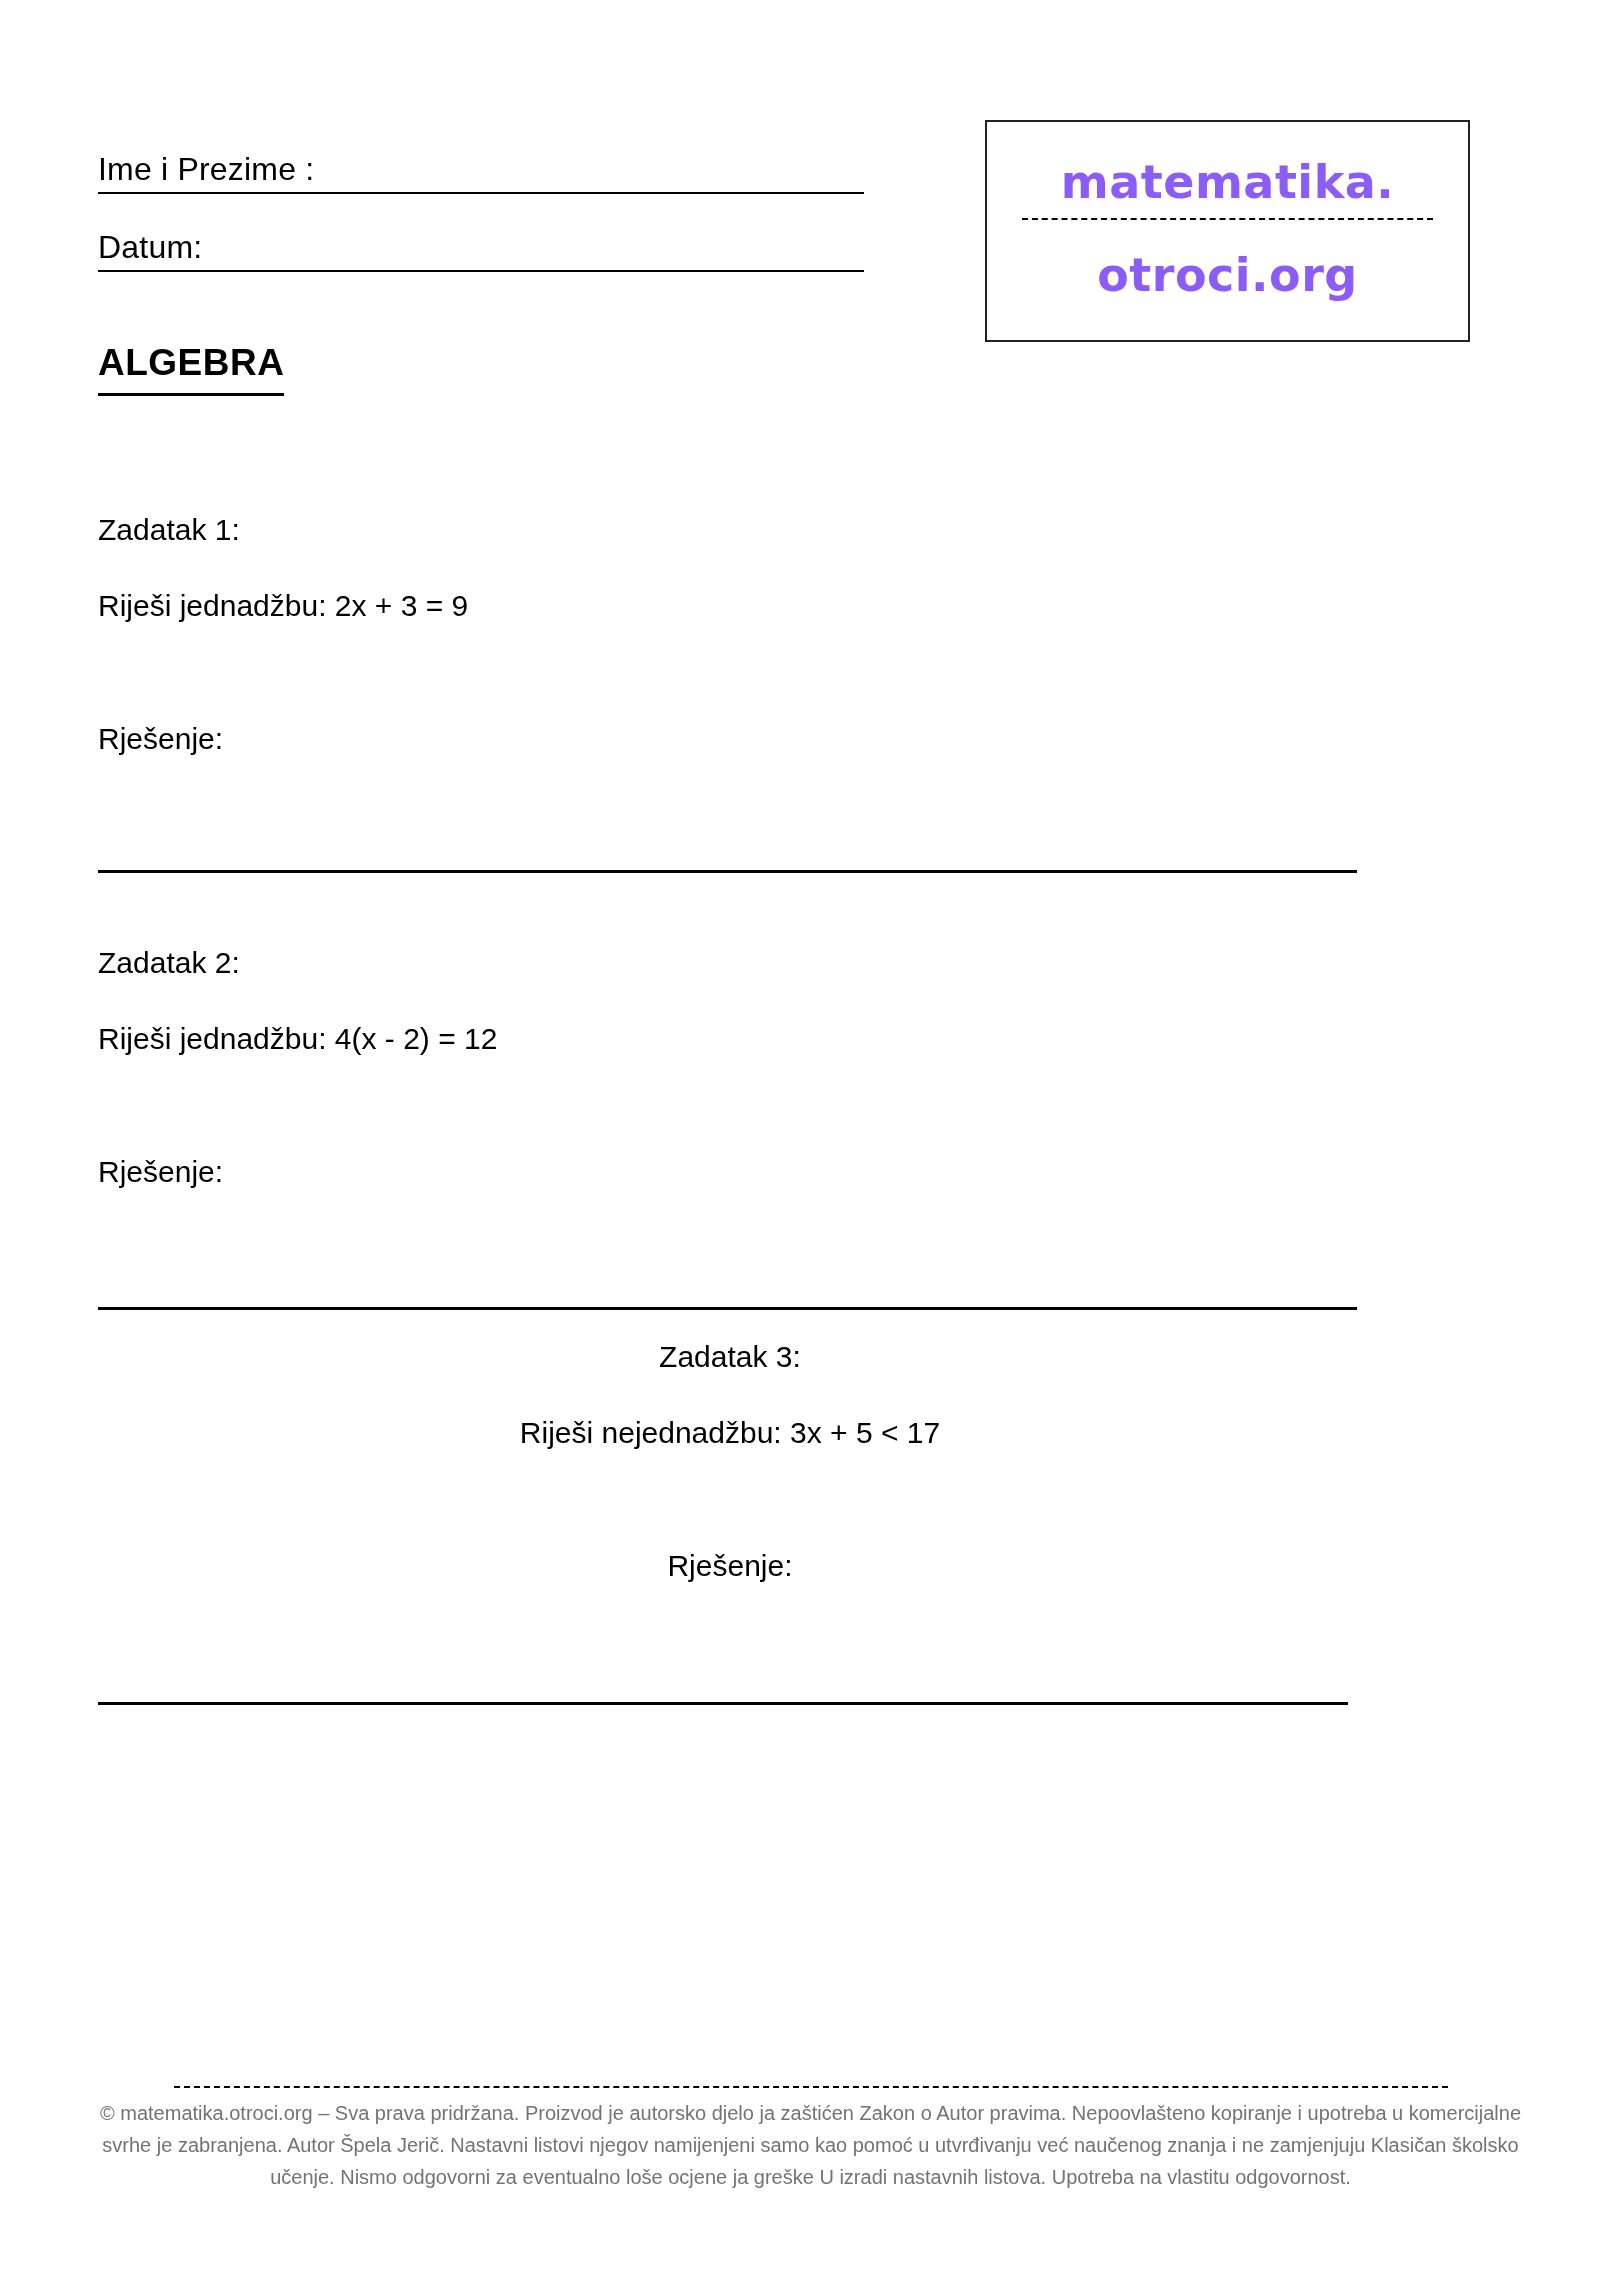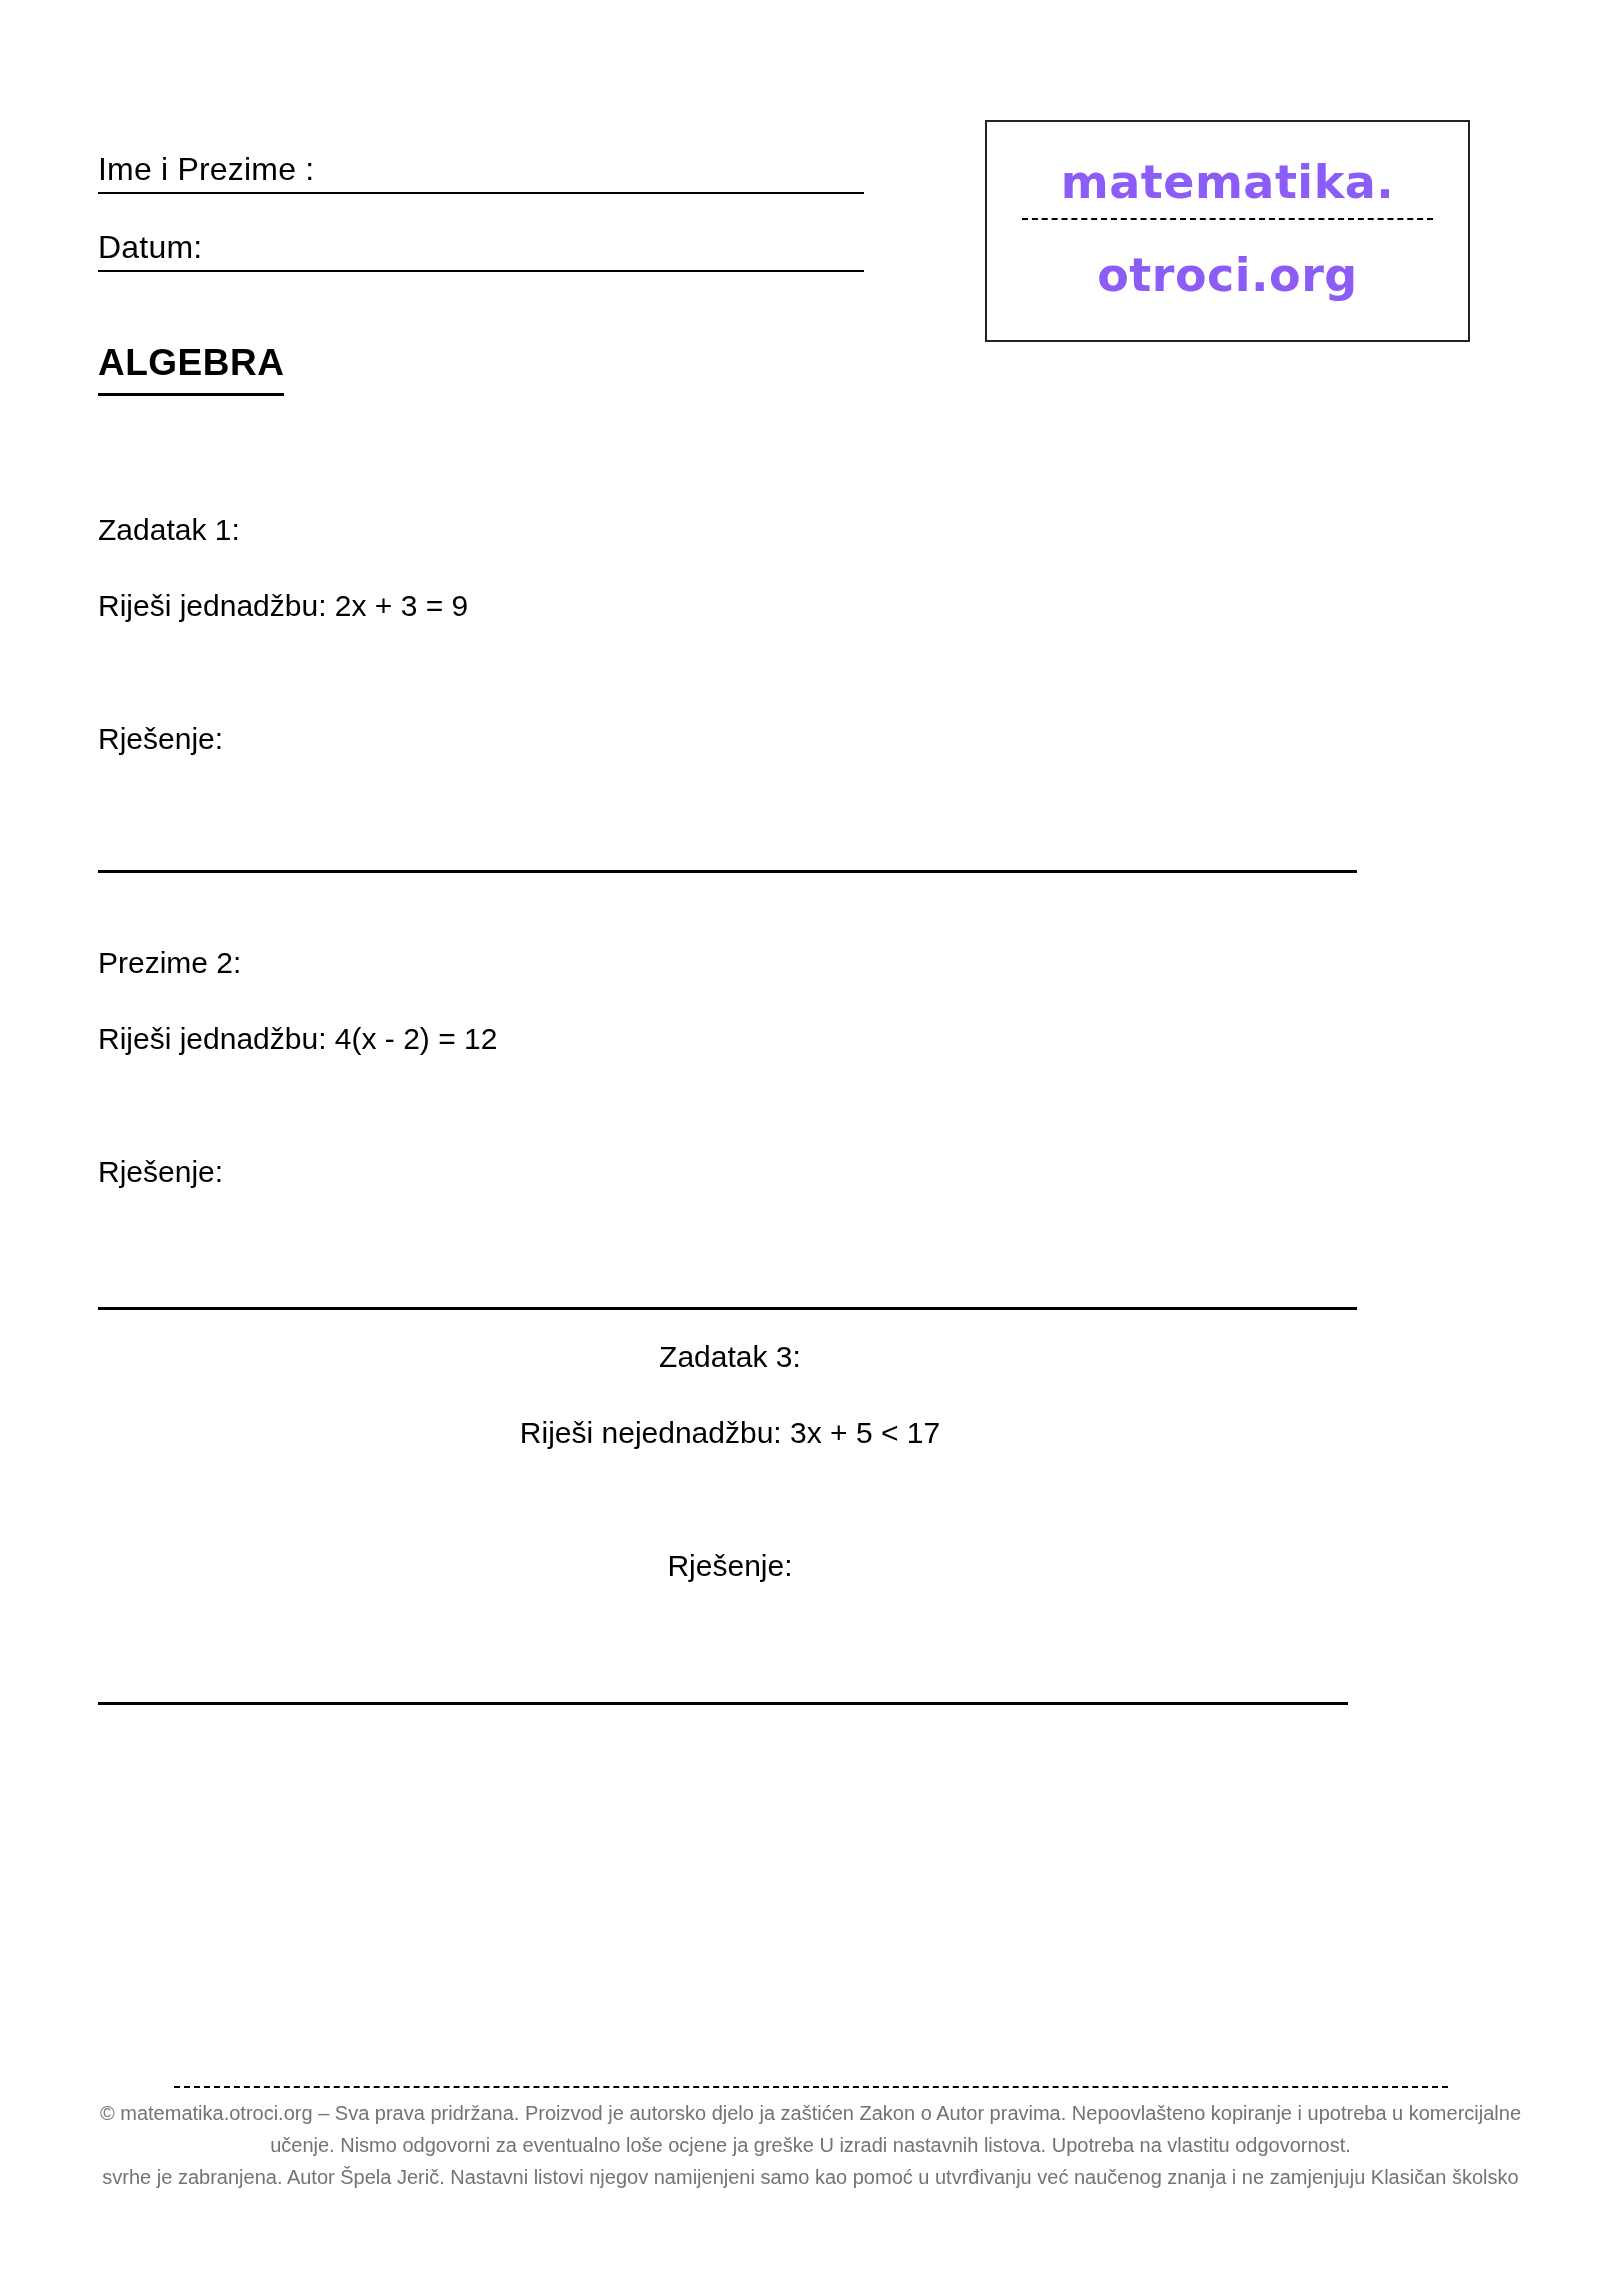--- a/index.html
+++ b/index.html
@@ -156,36 +156,36 @@
   <div id="worksheet-title">ALGEBRA</div>
 
   <div id="task-1" class="task-block">
     <div class="task-line task-number">Zadatak 1:</div>
     <div class="task-line task-prompt">Riješi jednadžbu: 2x + 3 = 9</div>
     <div class="task-line task-answer">Rješenje:</div>
   </div>
   <div id="rule-1" class="task-rule"></div>
 
   <div id="task-2" class="task-block">
-    <div class="task-line task-number">Prezime 2:</div>
+    <div class="task-line task-number">Zadatak 2:</div>
     <div class="task-line task-prompt">Riješi jednadžbu: 4(x - 2) = 12</div>
     <div class="task-line task-answer">Rješenje:</div>
   </div>
   <div id="rule-2" class="task-rule"></div>
 
   <div id="task-3" class="task-block">
     <div class="task-line task-number">Zadatak 3:</div>
     <div class="task-line task-prompt">Riješi nejednadžbu: 3x + 5 &lt; 17</div>
     <div class="task-line task-answer">Rješenje:</div>
   </div>
   <div id="rule-3" class="task-rule"></div>
 
   <div id="footer">
     <div id="footer-divider"></div>
     <div id="footer-text">
       <span class="footer-line">© matematika.otroci.org – Sva prava pridržana. Proizvod je autorsko djelo ja zaštićen Zakon o Autor pravima. Nepoovlašteno kopiranje i upotreba u komercijalne</span>
+      <span class="footer-line">svrhe je zabranjena. Autor Špela Jerič. Nastavni listovi njegov namijenjeni samo kao pomoć u utvrđivanju već naučenog znanja i ne zamjenjuju Klasičan školsko</span>
       <span class="footer-line">učenje. Nismo odgovorni za eventualno loše ocjene ja greške U izradi nastavnih listova. Upotreba na vlastitu odgovornost.</span>
-      <span class="footer-line">svrhe je zabranjena. Autor Špela Jerič. Nastavni listovi njegov namijenjeni samo kao pomoć u utvrđivanju već naučenog znanja i ne zamjenjuju Klasičan školsko</span>
     </div>
   </div>
 
 </div>
 
 
 </body></html>

